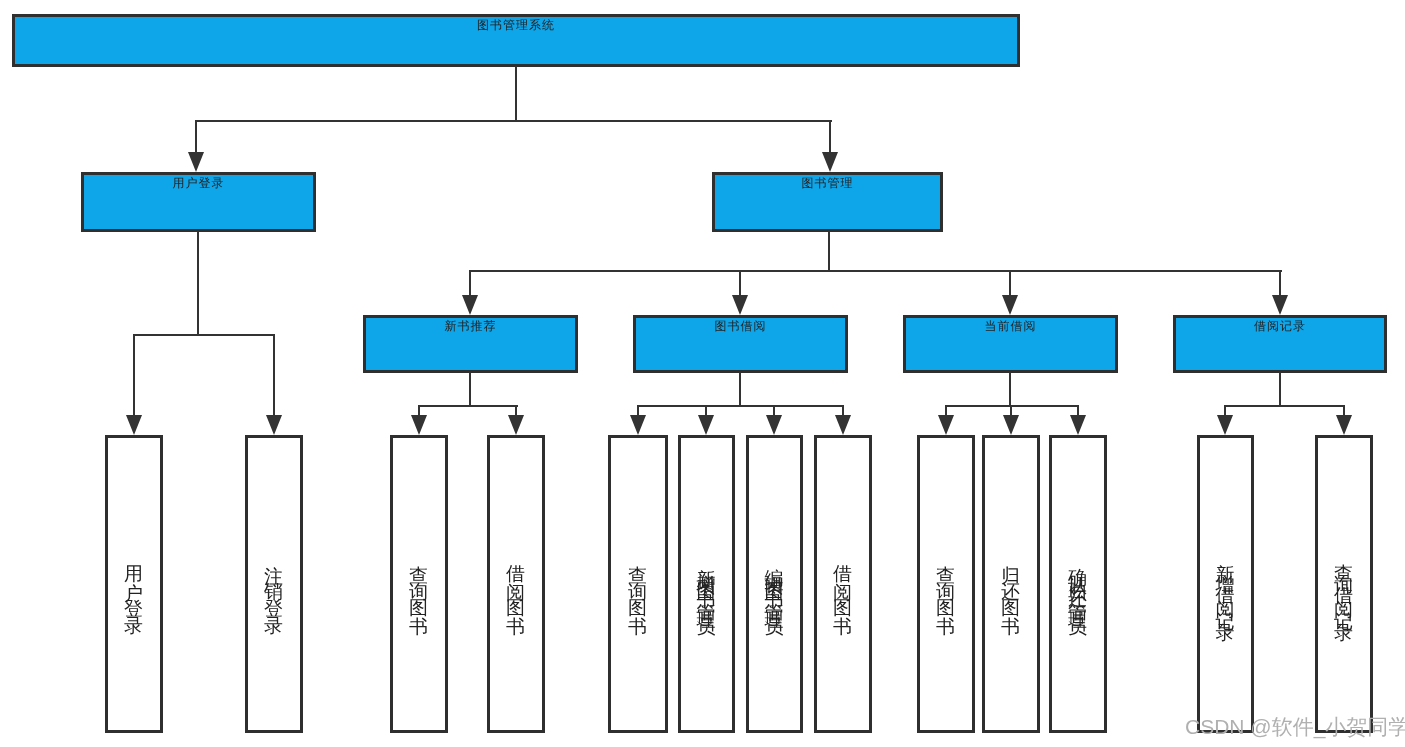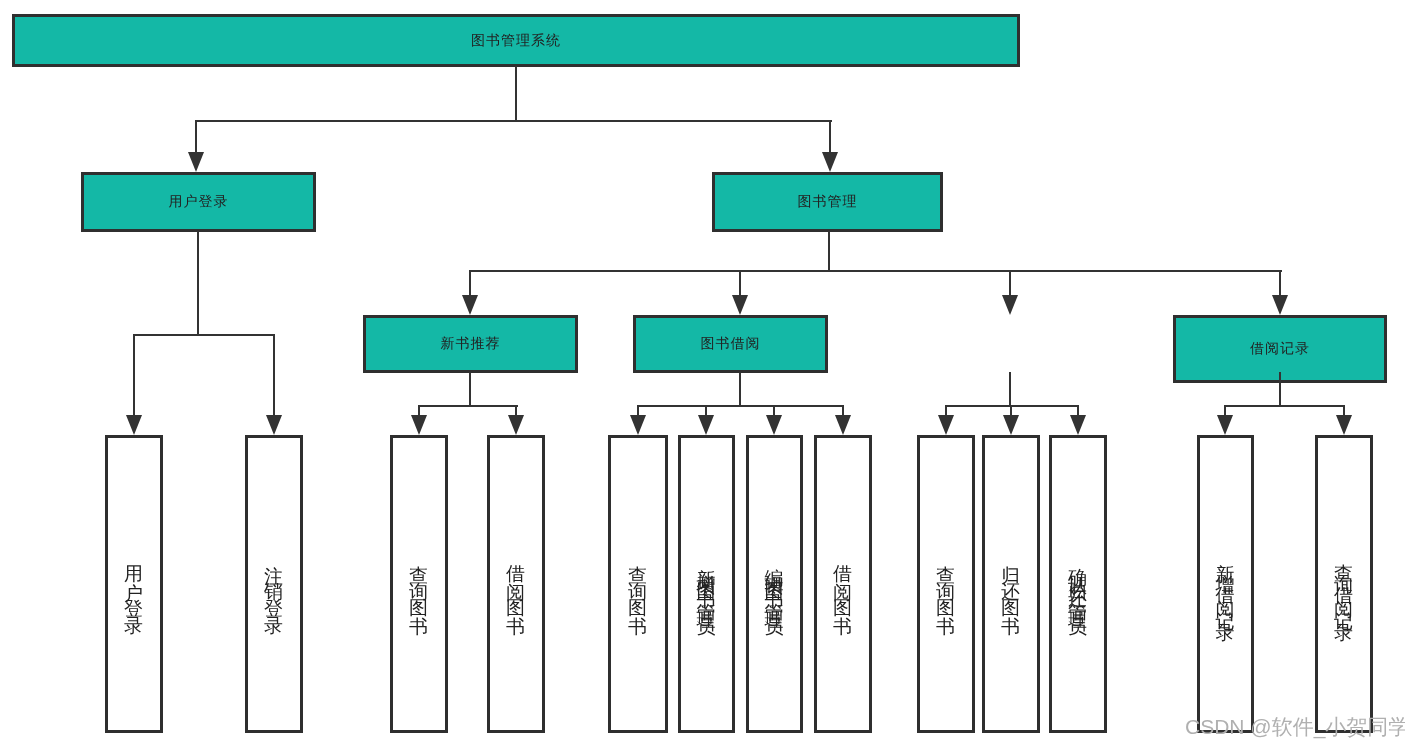--- a/index.html
+++ b/index.html
@@ -6,25 +6,25 @@
   .canvas{
     position:relative;
     width:1405px;height:747px;
     background:var(--bg,#ffffff);
     font-family:"Liberation Sans","DejaVu Sans",sans-serif;
     overflow:hidden;
   }
   .hbox{
     position:absolute;
     border:3px solid var(--border,#2f2f2f);
-    background:#14b8a6;
+    background:#0ea5e9;
     box-sizing:border-box;
-    display:flex;align-items:center;justify-content:center;
+    display:flex;justify-content:center;
     color:var(--text,#222222);
-    font-size:14px;
+    font-size:12px;
     letter-spacing:1px;
   }
   .vbox{
     position:absolute;
     top:435px;height:298px;
     border:3px solid var(--border,#2f2f2f);
     background:#fff;
     box-sizing:border-box;
     display:flex;align-items:center;justify-content:center;
     color:var(--text,#222222);
@@ -71,24 +71,27 @@
   <div class="hbox" style="left:81px;top:172px;width:235px;height:60px;">
     <span>用户登录</span>
   </div>
   <div class="hbox" style="left:363px;top:315px;width:215px;height:58px;">
     <span>新书推荐</span>
   </div>
 
   <div class="hbox" style="left:712px;top:172px;width:231px;height:60px;">
     <span>图书管理</span>
   </div>
-  <div class="hbox" style="left:633px;top:315px;width:195px;height:58px;">
+  <div class="hbox" style="left:633px;top:315px;width:215px;height:58px;">
     <span>图书借阅</span>
   </div>
-  <div class="hbox" style="left:1173px;top:315px;width:214px;height:68px;font-family:Liberation Mono, monospace;">
+  <div class="hbox" style="left:903px;top:315px;width:215px;height:58px;">
+    <span>当前借阅</span>
+  </div>
+  <div class="hbox" style="left:1173px;top:315px;width:214px;height:58px;font-family:Liberation Mono, monospace;">
     <span>借阅记录</span>
   </div>
 
   <div class="vbox" style="left:105px;width:58px;">
     <span class="vtext ls4">用户登录</span>
   </div>
   <div class="vbox" style="left:245px;width:58px;">
     <span class="vtext ls4">注销登录</span>
   </div>
 

